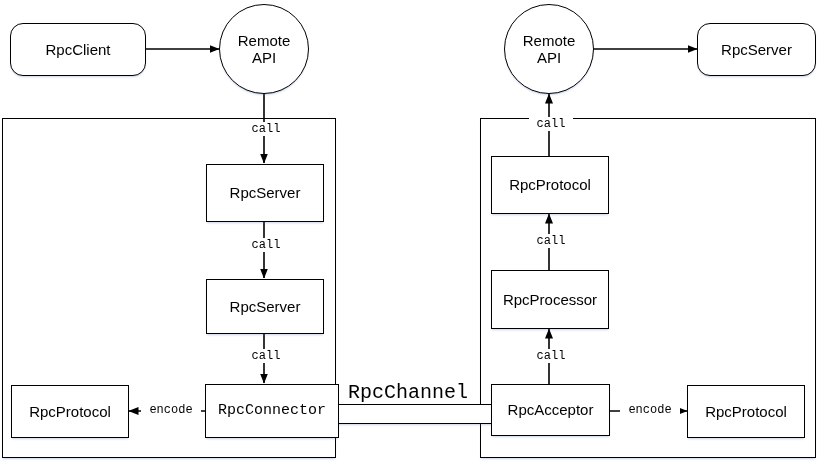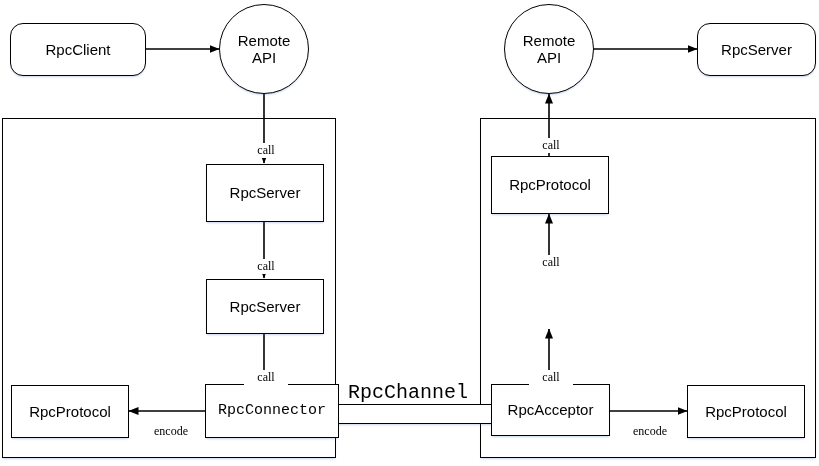--- a/index.html
+++ b/index.html
@@ -56,29 +56,28 @@
   .channel-band {
     position: absolute;
     box-sizing: border-box;
     background: #ffffff;
     border: 1px solid #000000;
     z-index: 2;
     box-shadow: 0 2px 2px -1px rgba(68,114,196,0.30);
   }
   .edge-label {
     position: absolute;
-    font-family: Liberation Serif, serif;
+    font-family: Liberation Mono, monospace;
     font-size: 12px;
     color: #000000;
     background: #ffffff;
     padding: 0 2px;
     white-space: nowrap;
     z-index: 4;
     text-align: center;
-    margin-top: 21px;
   }
   .channel-label {
     position: absolute;
     font-family: Liberation Mono, monospace;
     font-size: 20px;
     color: #000000;
     white-space: nowrap;
     z-index: 4;
     text-align: center;
   }
@@ -136,20 +135,21 @@
   <div class="node" style="left:206px; top:164px; width:118px; height:58px;">RpcServer</div>
 
   <div class="node" style="left:206px; top:279px; width:118px; height:55px;">RpcServer</div>
 
   <div class="node" style="left:205px; top:384px; width:134px; height:54px;font-family:Liberation Mono, monospace;">RpcConnector</div>
 
   <div class="node" style="left:11px; top:385px; width:118px; height:53px;">RpcProtocol</div>
 
   <div class="node" style="left:491px; top:156px; width:118px; height:58px;">RpcProtocol</div>
 
+  <div class="node" style="left:491px; top:270px; width:118px; height:59px;">RpcProcessor</div>
 
   <div class="node" style="left:491px; top:384px; width:119px; height:52px;">RpcAcceptor</div>
 
   <div class="node" style="left:687px; top:385px; width:118px; height:53px;">RpcProtocol</div>
 
   <div class="edge-label" style="left:244px; top:122px; width:40px;">call</div>
 
   <div class="edge-label" style="left:244px; top:238px; width:40px;">call</div>
 
   <div class="edge-label" style="left:244px; top:349px; width:40px;">call</div>

